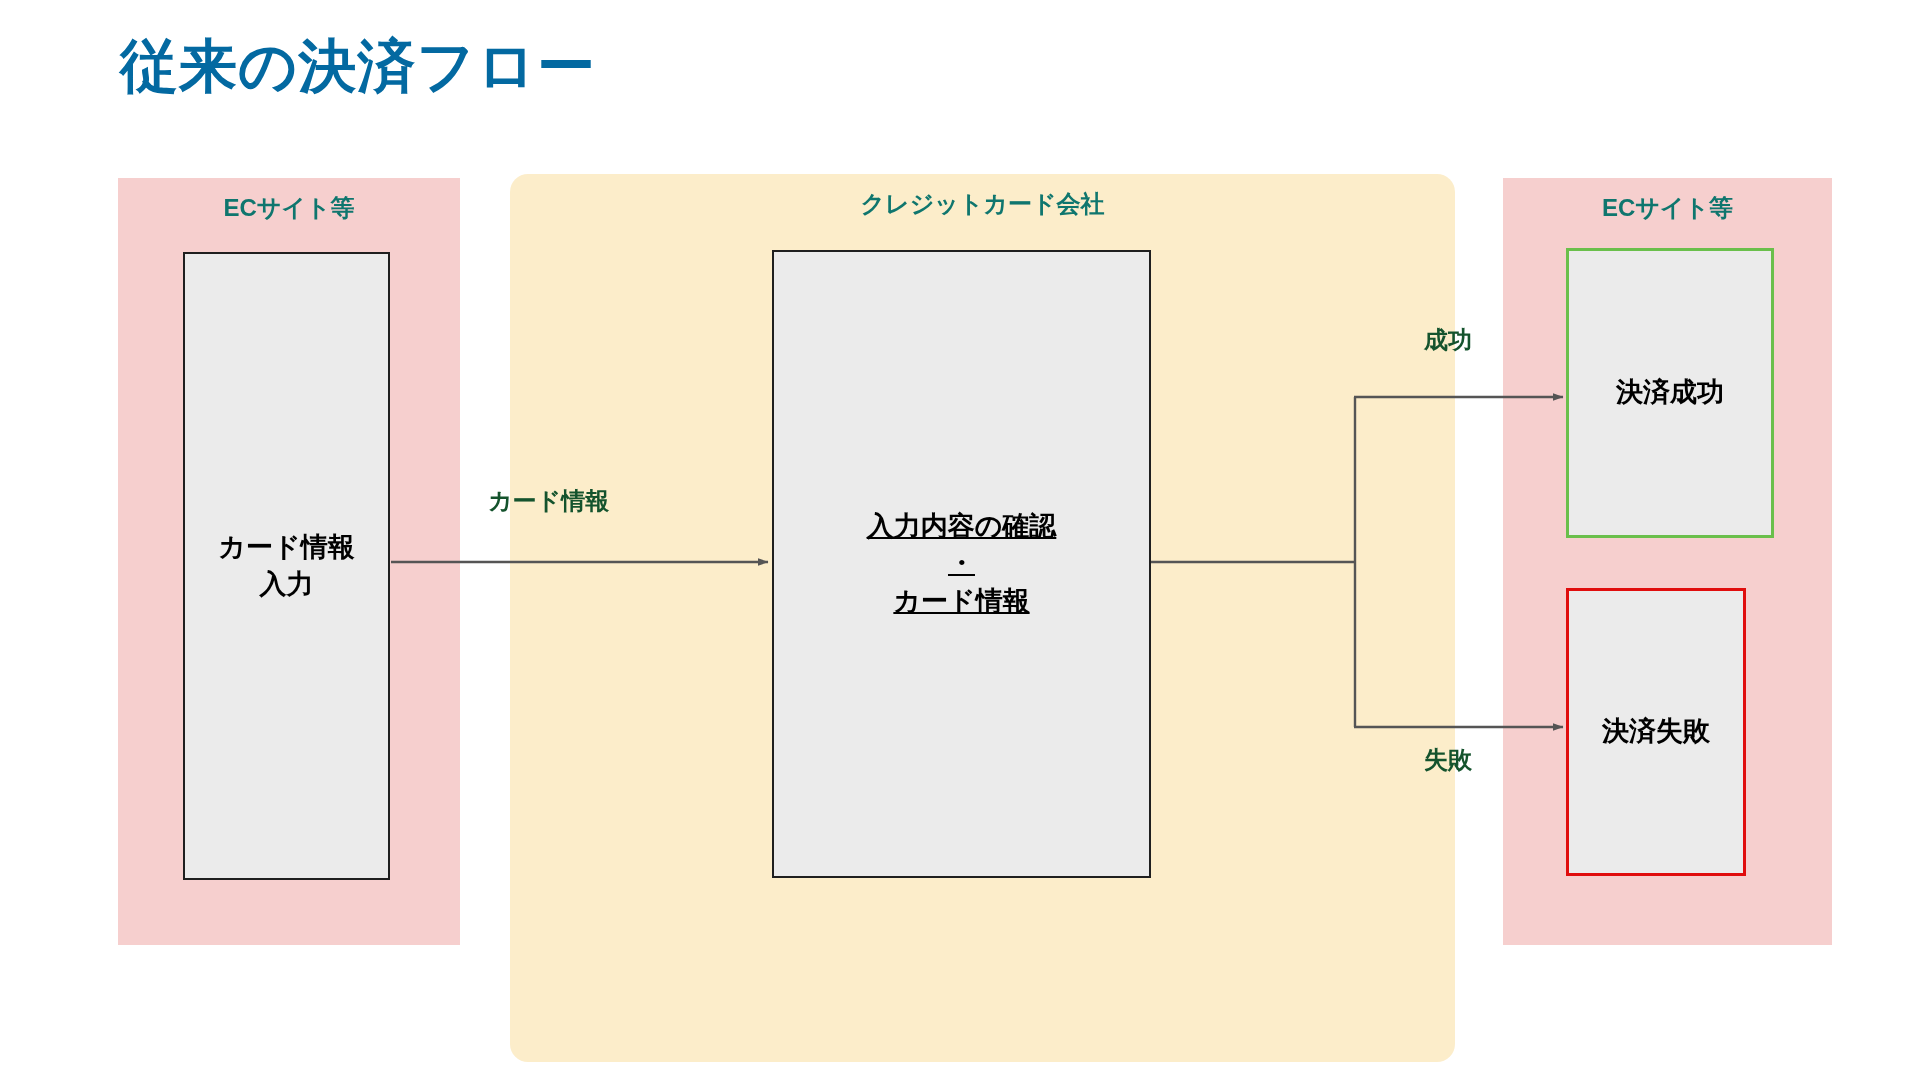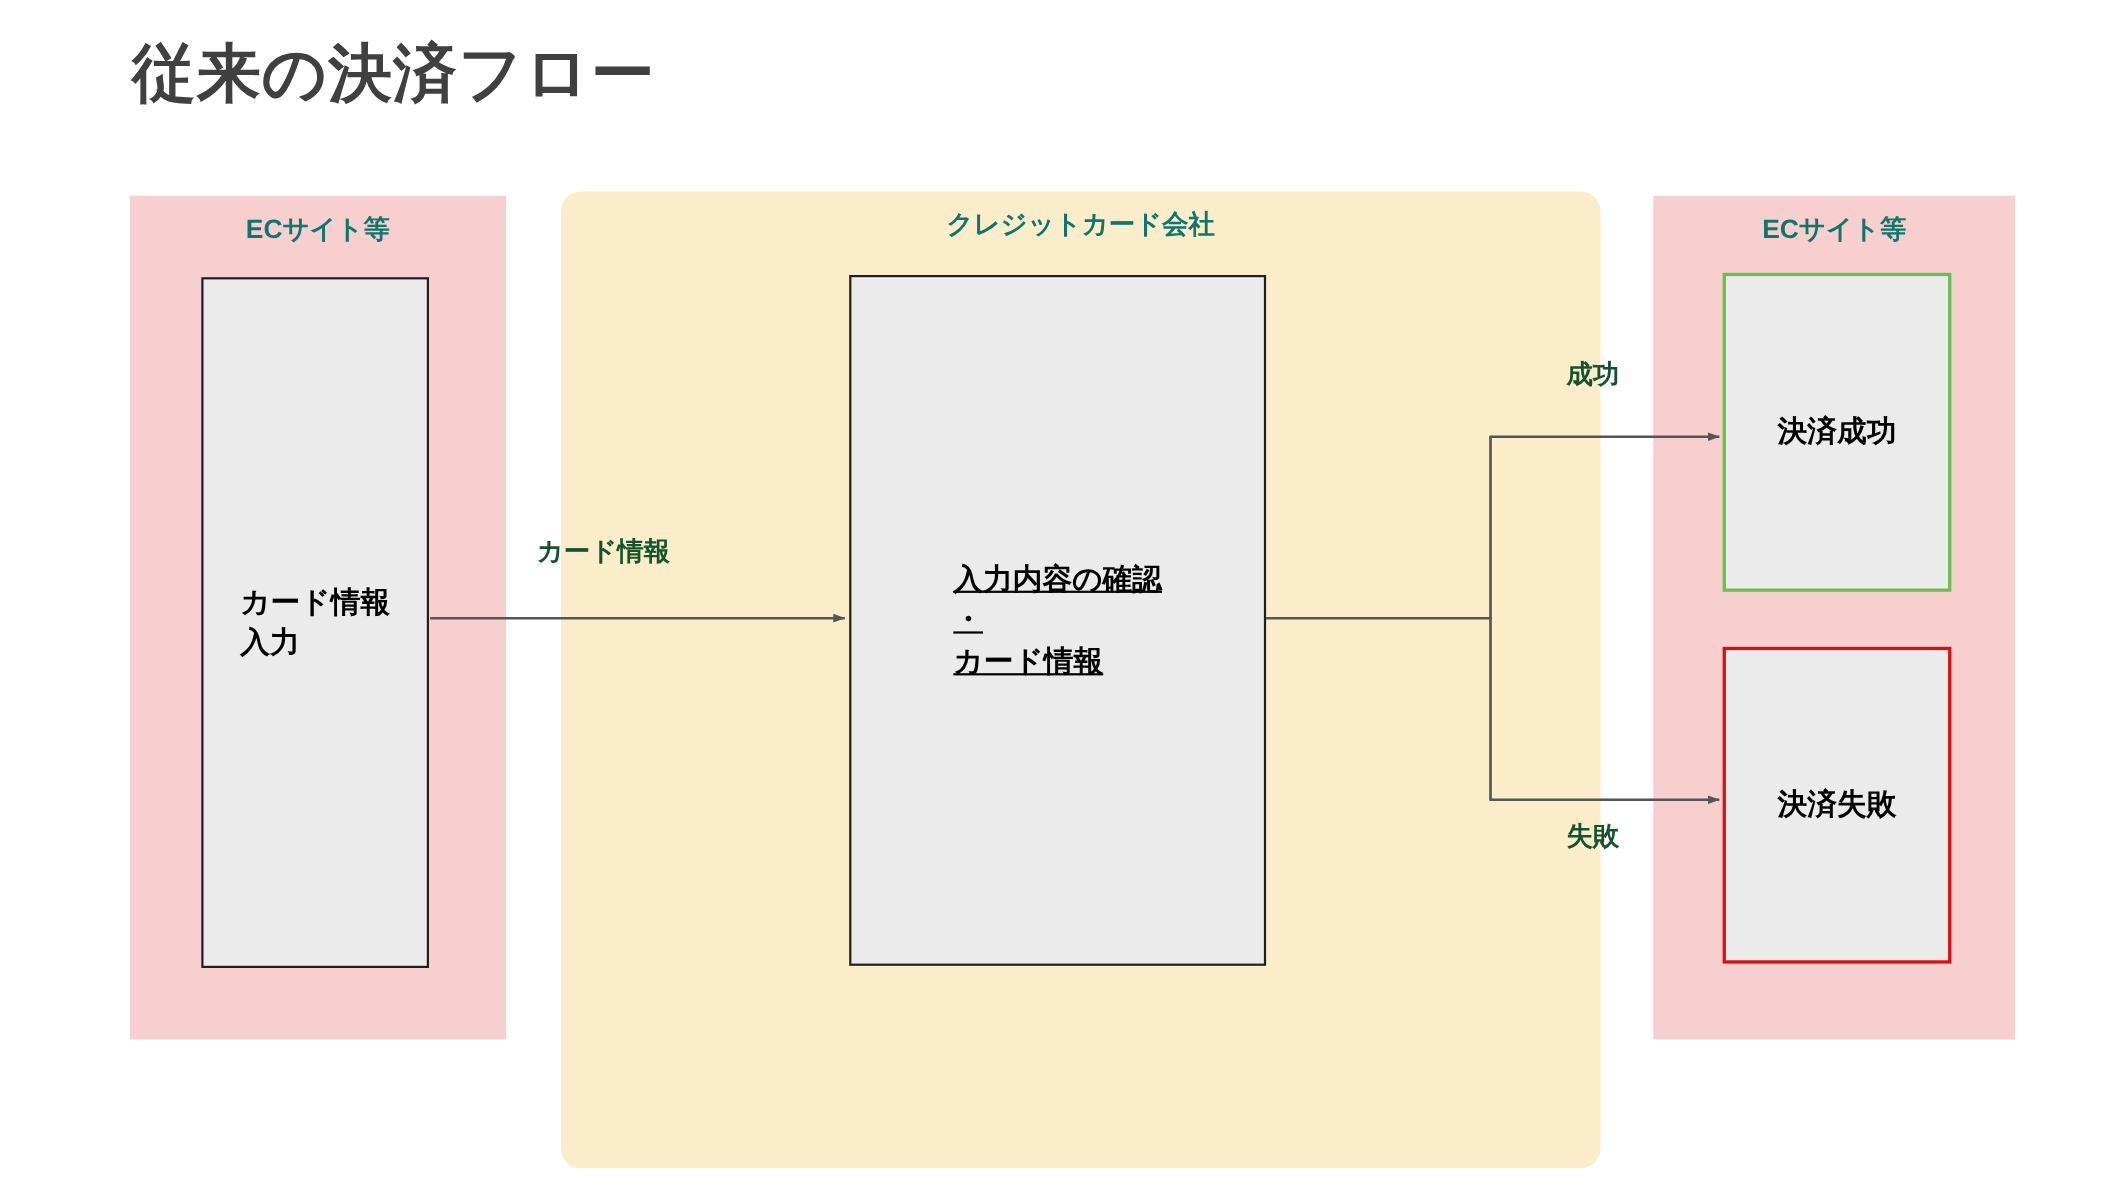--- a/index.html
+++ b/index.html
@@ -5,50 +5,50 @@
   html,body{margin:0;padding:0;}
   body{
     width:1920px;height:1080px;background:#ffffff;
     font-family:"Liberation Sans","DejaVu Sans",sans-serif;
     overflow:hidden;position:relative;
   }
   #stage{position:absolute;left:0;top:0;width:1920px;height:1080px;}
 
   .title{
     position:absolute;left:120px;top:28px;
-    font-size:58px;font-weight:bold;color:#404040;
+    font-size:58px;font-weight:bold;color:#0369a1;
     letter-spacing:1px;white-space:nowrap;
   }
 
   .lane{position:absolute;}
   .lane-title{
     position:absolute;left:0;right:0;top:14px;
     text-align:center;font-size:24px;font-weight:bold;color:#0f766e;
     white-space:nowrap;
   }
   .lane-1{left:118px;top:178px;width:342px;height:767px;background:#f6cfce;}
   .lane-2{left:510px;top:174px;width:945px;height:888px;background:#fcedca;border-radius:18px;}
   .lane-3{left:1503px;top:178px;width:329px;height:767px;background:#f6cfce;}
 
   .lane-2 .lane-title{text-align:center;}
 
   .node{
     position:absolute;background:#ebebeb;
     display:flex;align-items:center;justify-content:center;
-    color:#000000;font-weight:bold;
+    text-align:center;color:#000000;font-weight:bold;
     line-height:1.38;box-sizing:border-box;
   }
   .node-plain{border:2px solid #1f1f1f;}
   .node-success{border:3px solid #6abf4b;}
   .node-fail{border:3px solid #e00d0d;}
 
   .node-input{left:183px;top:252px;width:207px;height:628px;font-size:27px;}
   .node-process{left:772px;top:250px;width:379px;height:628px;font-size:27px;text-decoration:underline;}
   .node-ok{left:1566px;top:248px;width:208px;height:290px;font-size:27px;}
-  .node-ng{left:1566px;top:588px;width:208px;height:288px;font-size:27px;}
+  .node-ng{left:1566px;top:588px;width:180px;height:288px;font-size:27px;}
 
   .edge-label{
     position:absolute;font-size:24px;font-weight:bold;color:#14532d;
     white-space:nowrap;
   }
   .lbl-send{left:488px;top:485px;}
   .lbl-ok{left:1424px;top:324px;}
   .lbl-ng{left:1424px;top:744px;}
 
   svg.links{position:absolute;left:0;top:0;width:1920px;height:1080px;

